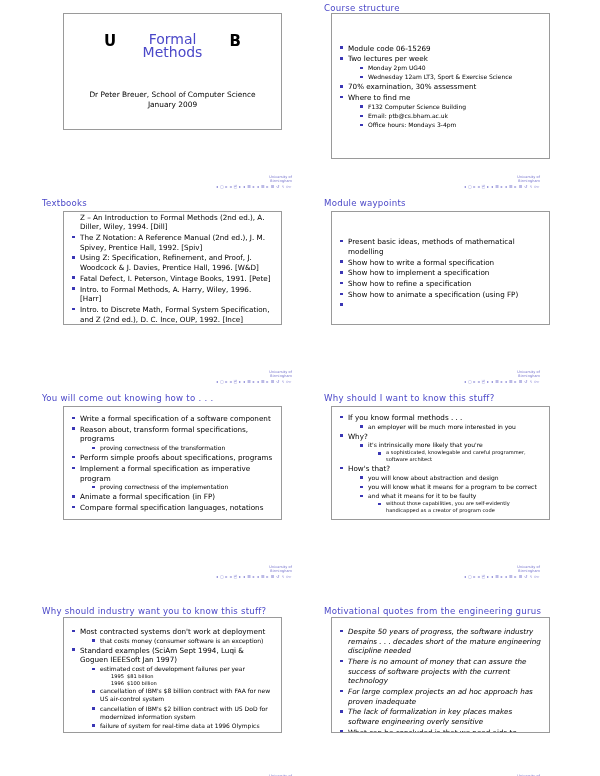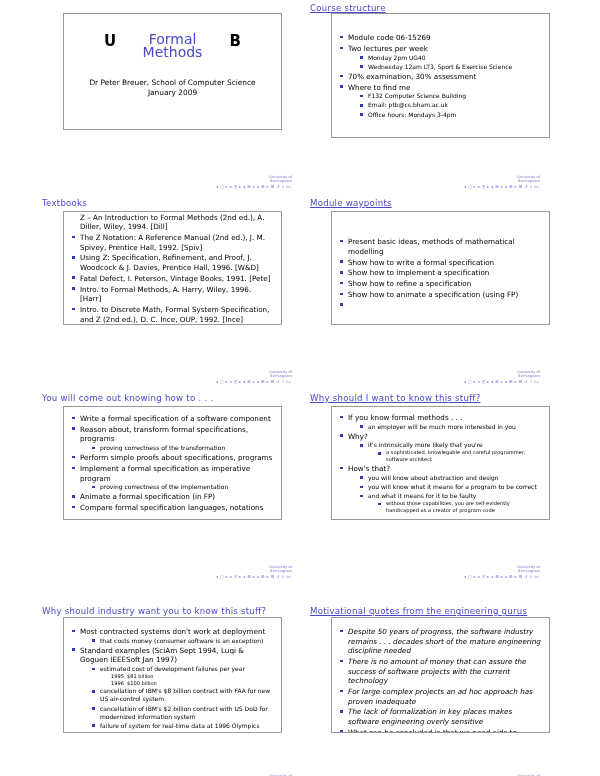--- a/index.html
+++ b/index.html
@@ -40,37 +40,37 @@
   .slide-heading {
     position: absolute;
     left: 42px;
     top: 3px;
     font-size: 8.6px;
     color: #4b48c8;
     letter-spacing: 0.25px;
     white-space: nowrap;
     font-family: "DejaVu Sans", sans-serif;
   }
-  .cell.c1 .slide-heading { left: 10px; text-decoration: underline; }
+  .cell.c1 .slide-heading { left: 24px; }
 
   
   .frame {
     position: absolute;
     left: 63px;
     top: 16px;
     width: 219px;
     height: 114px;
     border: 1px solid #9a9a9a;
     background: #ffffff;
     box-sizing: border-box;
     overflow: hidden;
   }
   .cell.r0.c0 .frame { top: 13px; height: 117px; }
   .cell.c1 .frame { left: 31px; top: 16px; width: 219px; height: 114px; }
-  .cell.r0.c1 .frame { top: 13px; height: 125px; }
+  .cell.r0.c1 .frame { top: 13px; height: 146px; }
   .cell.r3 .frame { top: 14px; height: 116px; }
 
   .frame-inner {
     position: absolute;
     left: 0; right: 0; top: 0; bottom: 0;
     padding: 6px 8px 4px 8px;
     box-sizing: border-box;
     display: flex;
     flex-direction: column;
     justify-content: center;
@@ -101,21 +101,21 @@
   .big-letter.left  { left: 28px; }
   .big-letter.right { right: 28px; }
   .title-main {
     font-size: 14px;
     color: #4b48c8;
     line-height: 12.5px;
     text-align: center;
     padding-top: 1px;
   }
   .title-author {
-    margin-top: 12px;
+    margin-top: 24px;
     font-size: 7.4px;
     line-height: 10px;
     color: #000000;
   }
 
   
   ul.bl {
     list-style: none;
     margin: 0;
     padding: 0;

